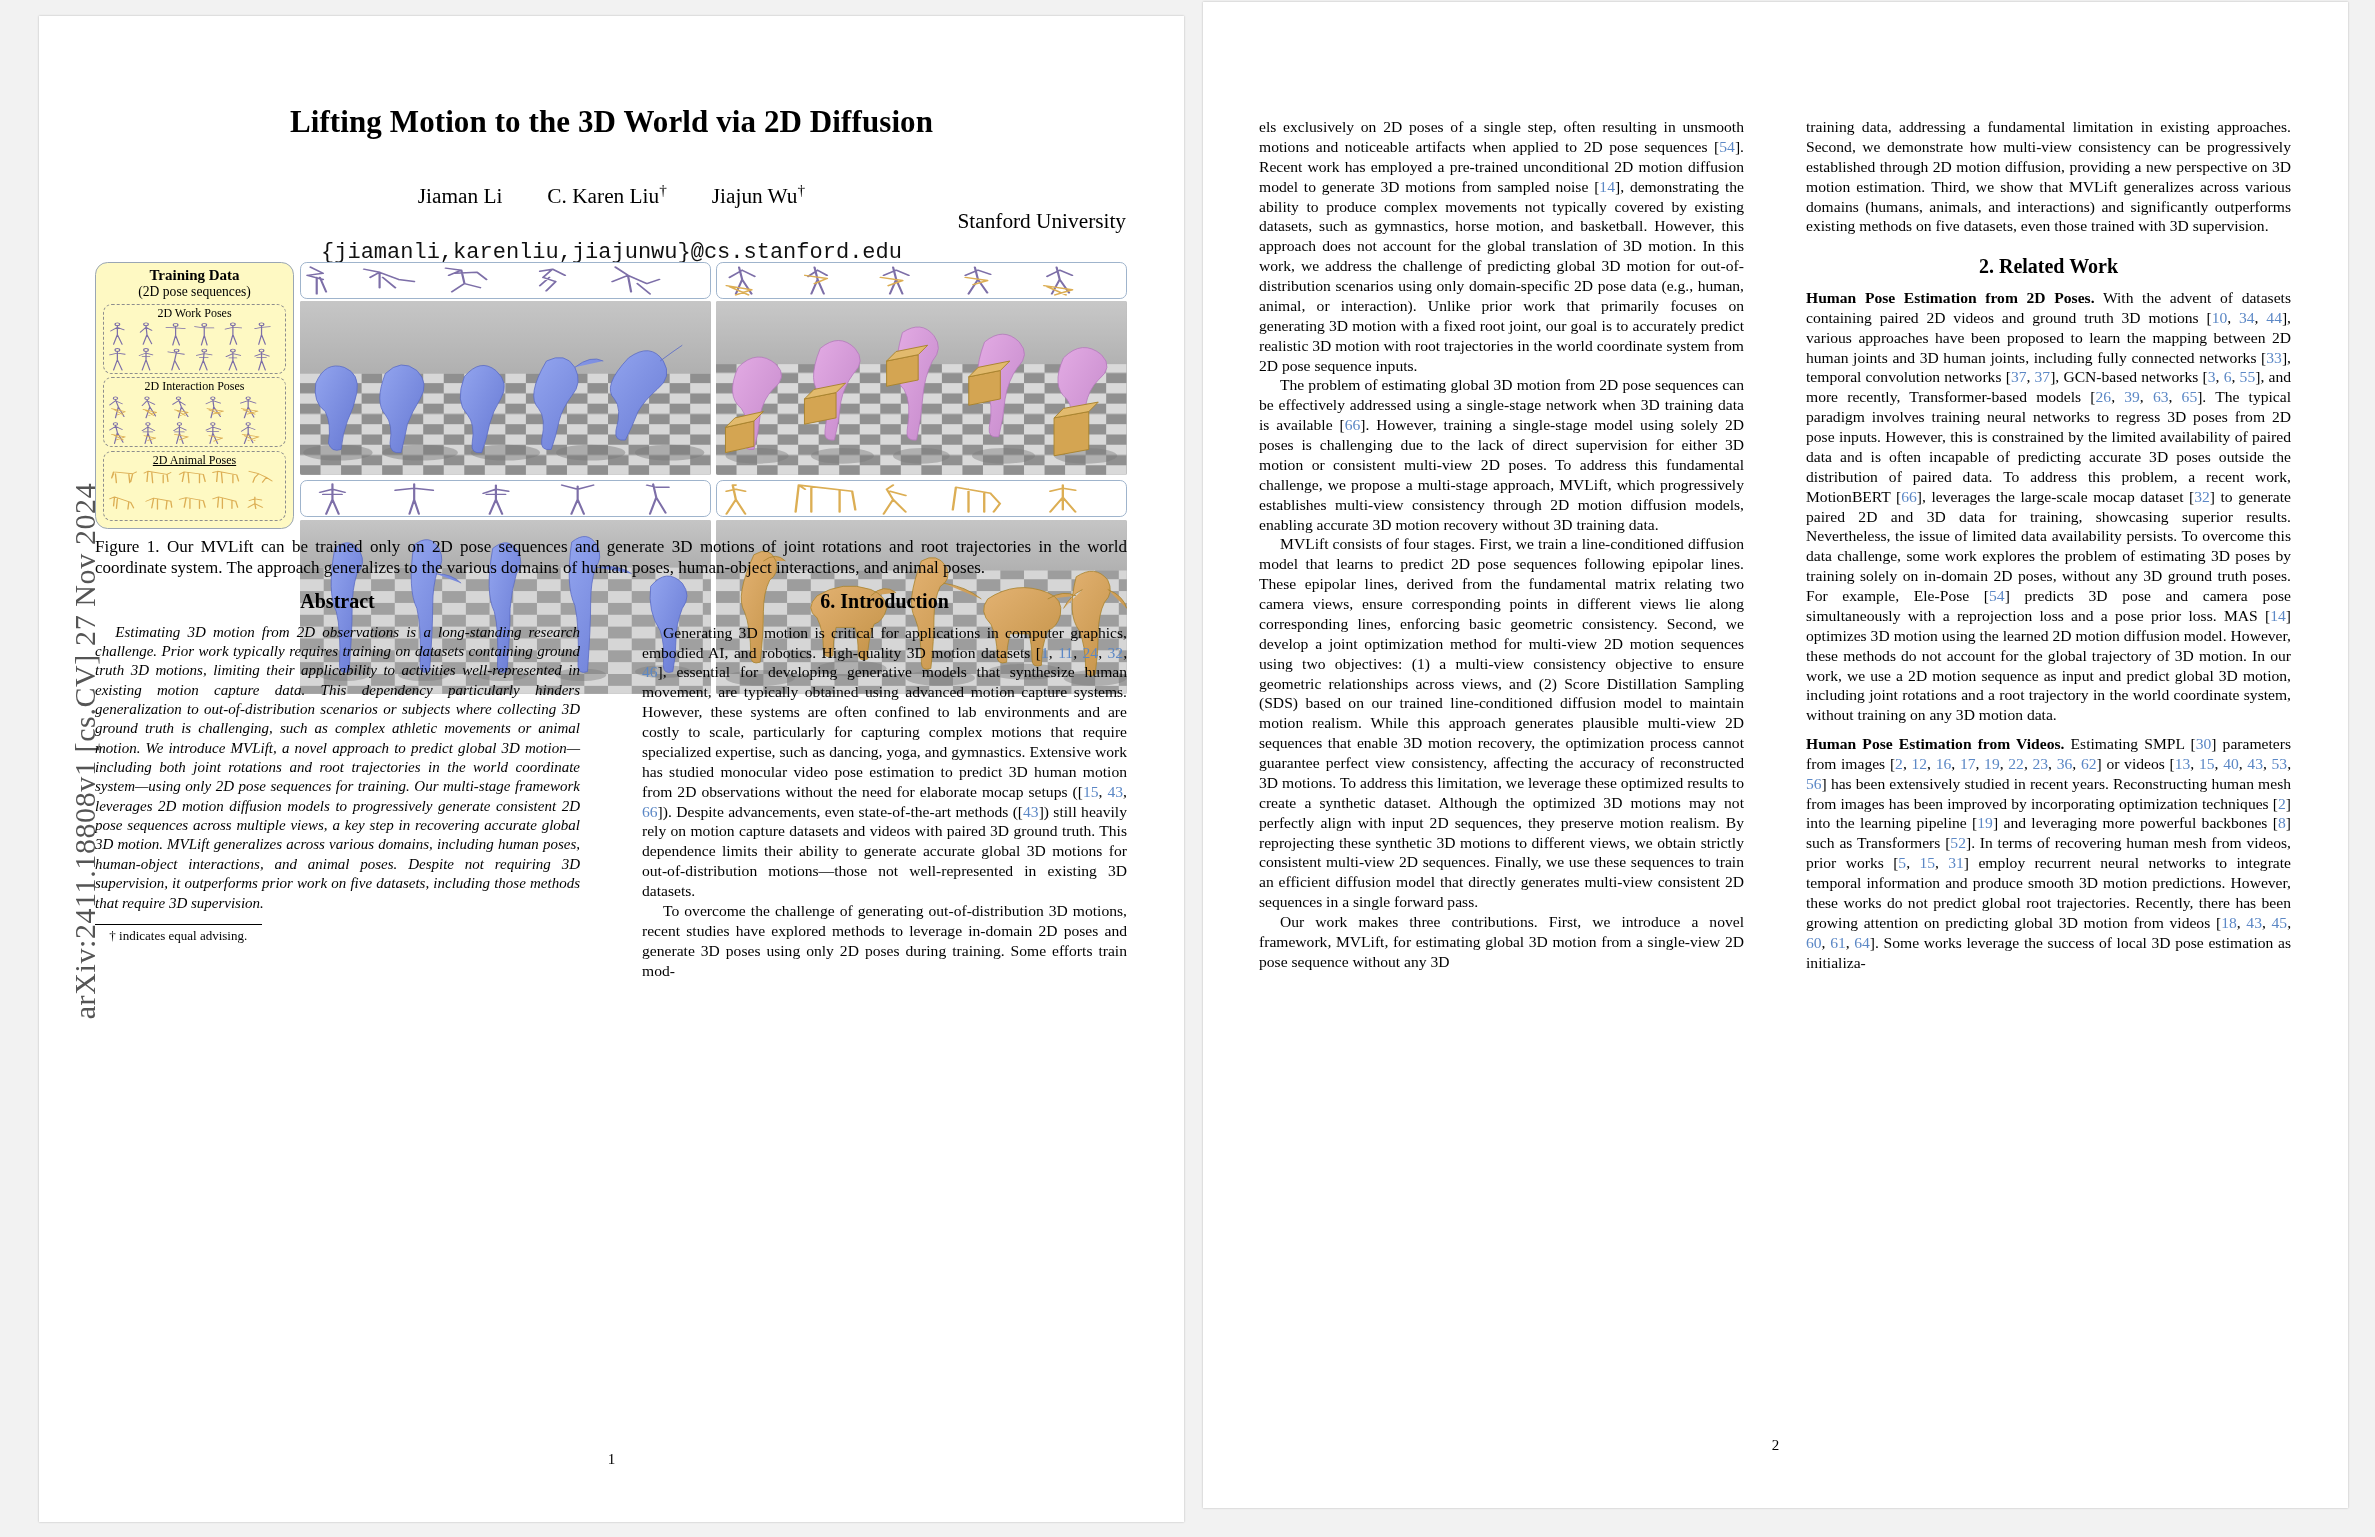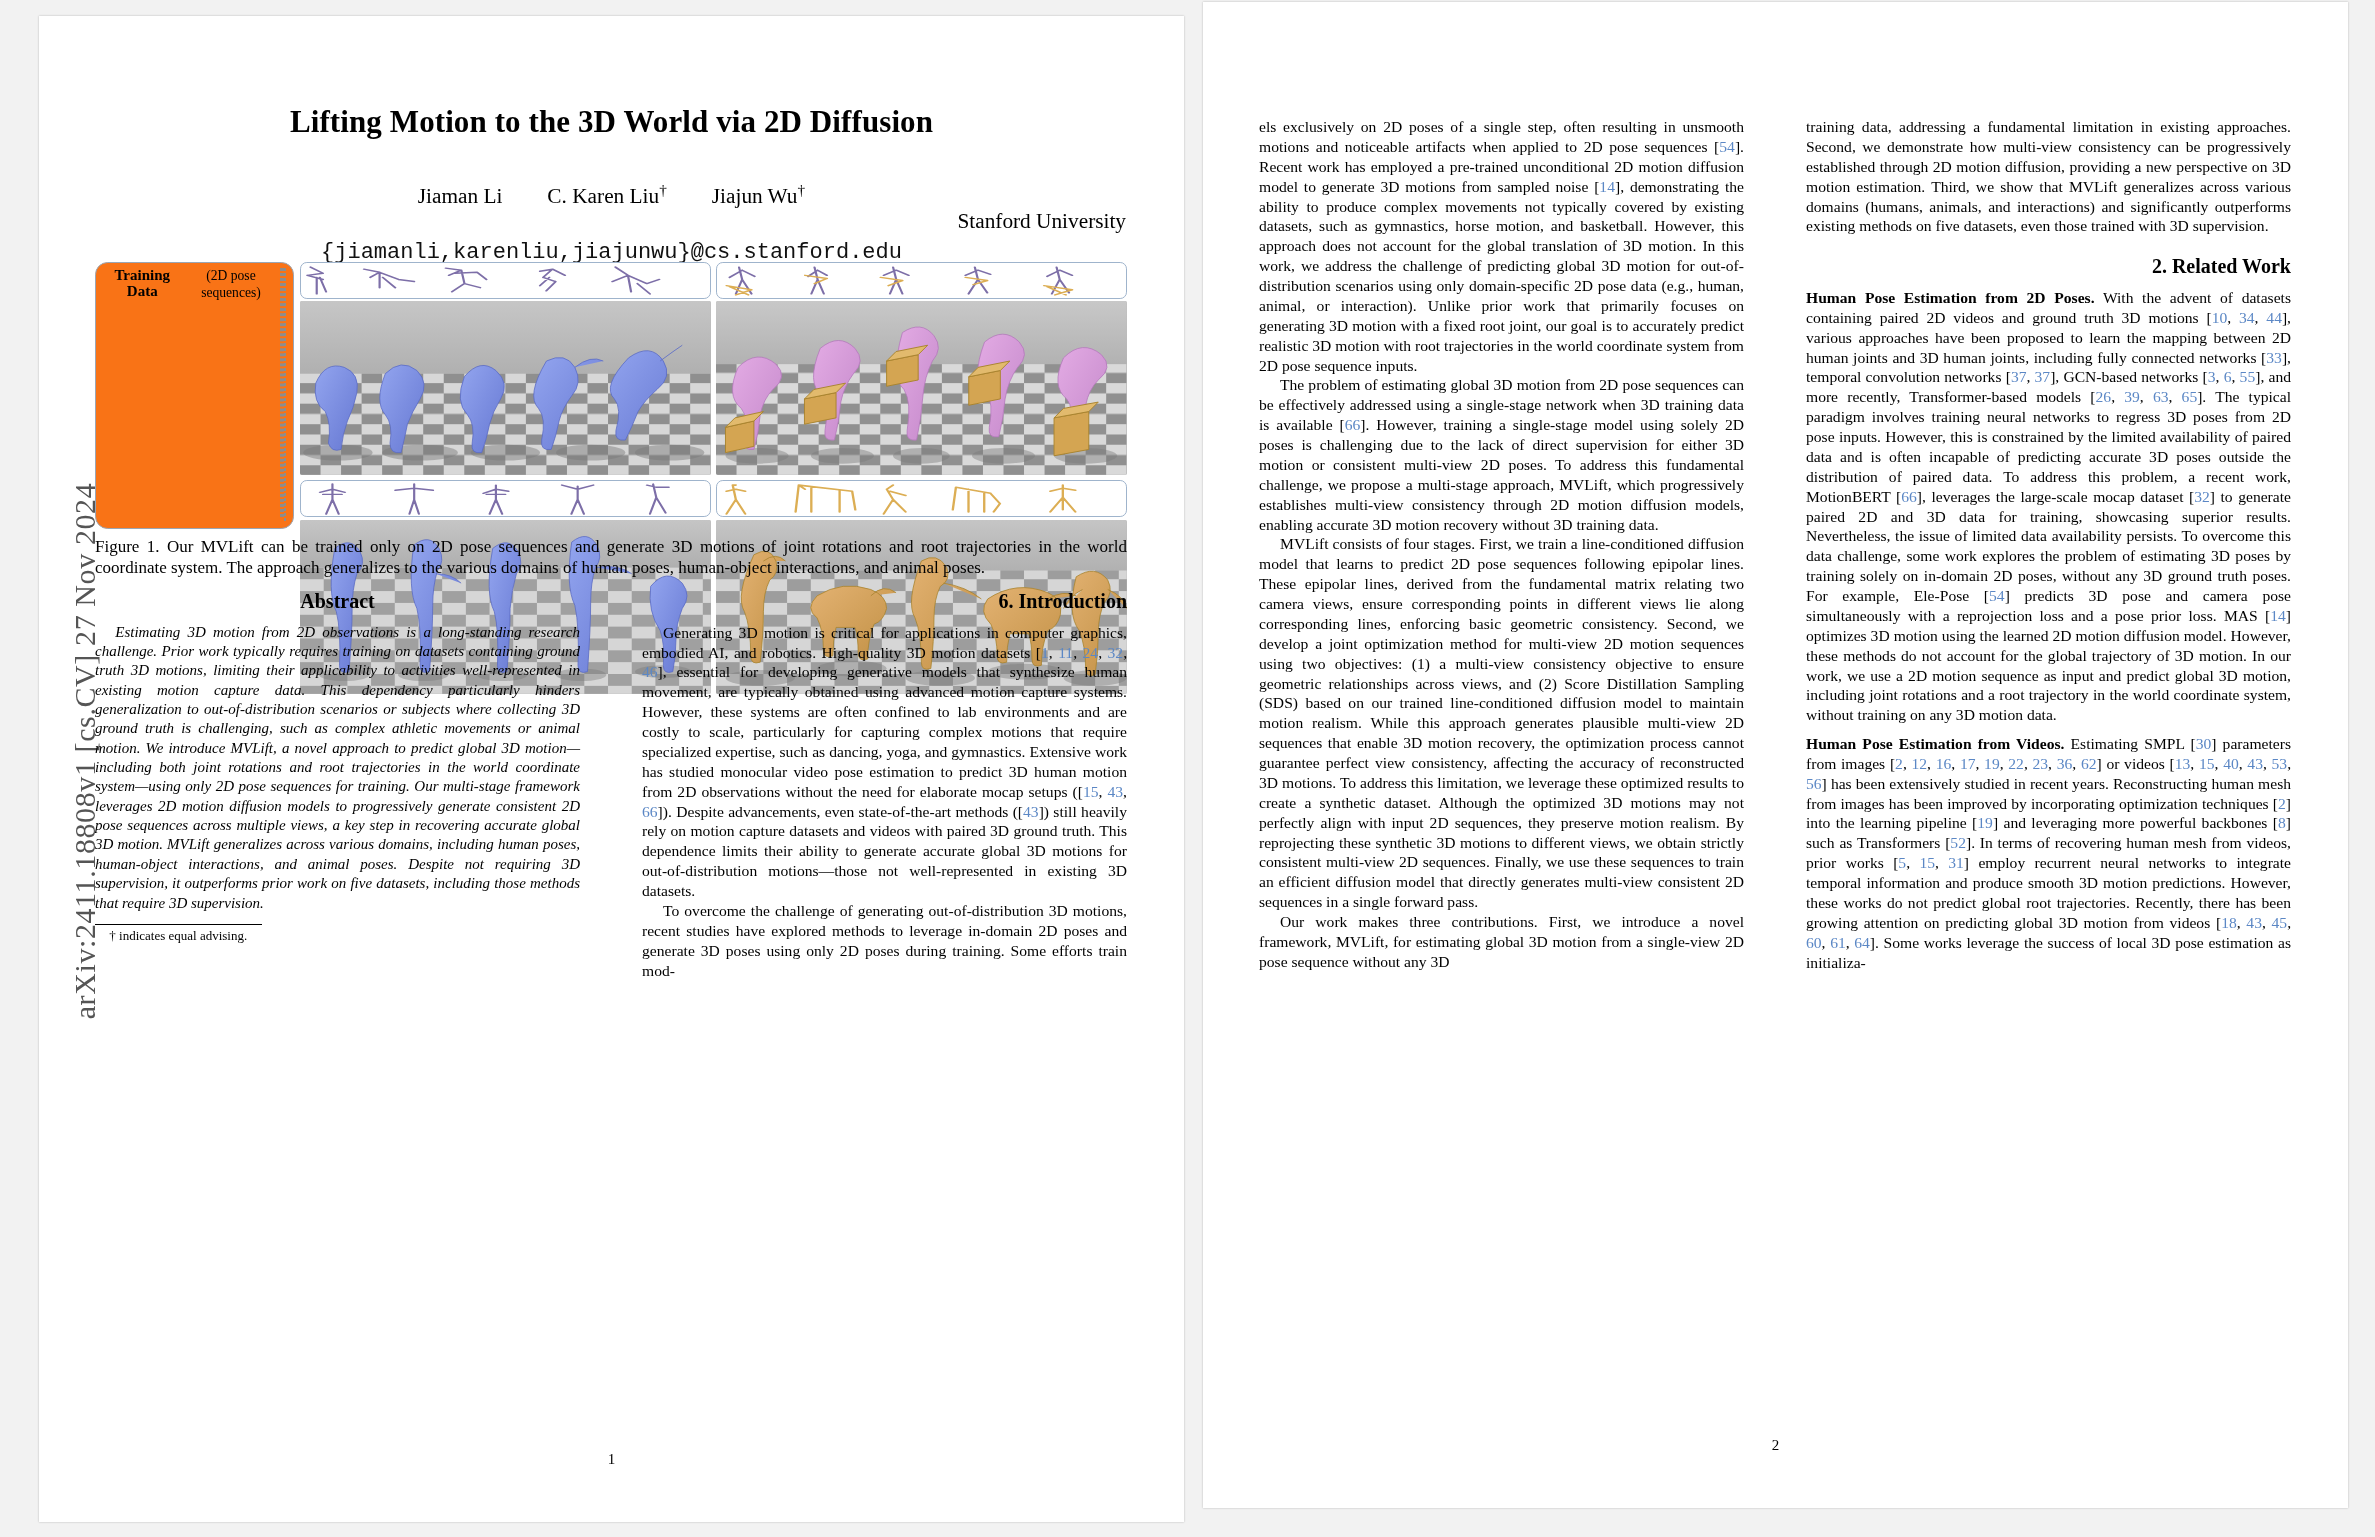--- a/index.html
+++ b/index.html
@@ -76,21 +76,22 @@
     display: flex;
     gap: 5.8px;
   }
   .train-panel {
     width: 199px;
     border: 1.4px solid #9aa6b4;
     border-radius: 12.6px;
     box-sizing: border-box;
     padding: 5.8px 6.8px 6.8px 6.8px;
     display: flex;
-    background: #f97316;
+    flex-direction: column;
+    background: #fef9c3;
   }
   .train-title {
     text-align: center;
     font-weight: bold;
     font-size: 15px;
     line-height: 1.05;
   }
   .train-sub {
     text-align: center;
     font-size: 13.6px;
@@ -161,21 +162,21 @@
   }
   #p1c1 { left: 56px;  top: 573px; }
   #p1c2 { left: 603px; top: 573px; }
   #p2c1 { left: 56px;  top: 115px; }
   #p2c2 { left: 603px; top: 115px; }
 
   .sec-head {
     font-size: 20px;
     font-weight: bold;
     margin: 0 0 8.7px 0;
-    text-align: right;
+    text-align: center;
   }
   .sec-head.centered { text-align: center; }
   .abstract-body {
     font-style: italic;
     font-size: 15px;
     line-height: 1.29;
     text-align: justify;
   }
   p.par { margin: 0; text-indent: 1.35em; }
   p.par.noindent { text-indent: 0; }

